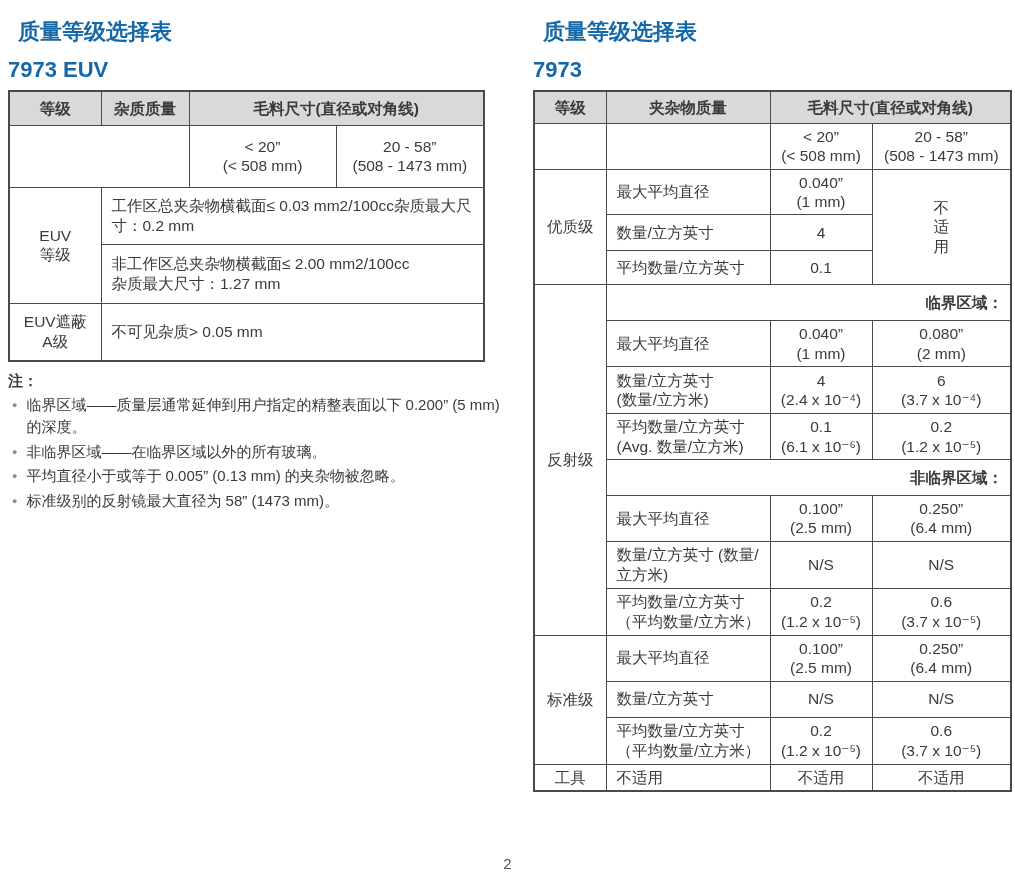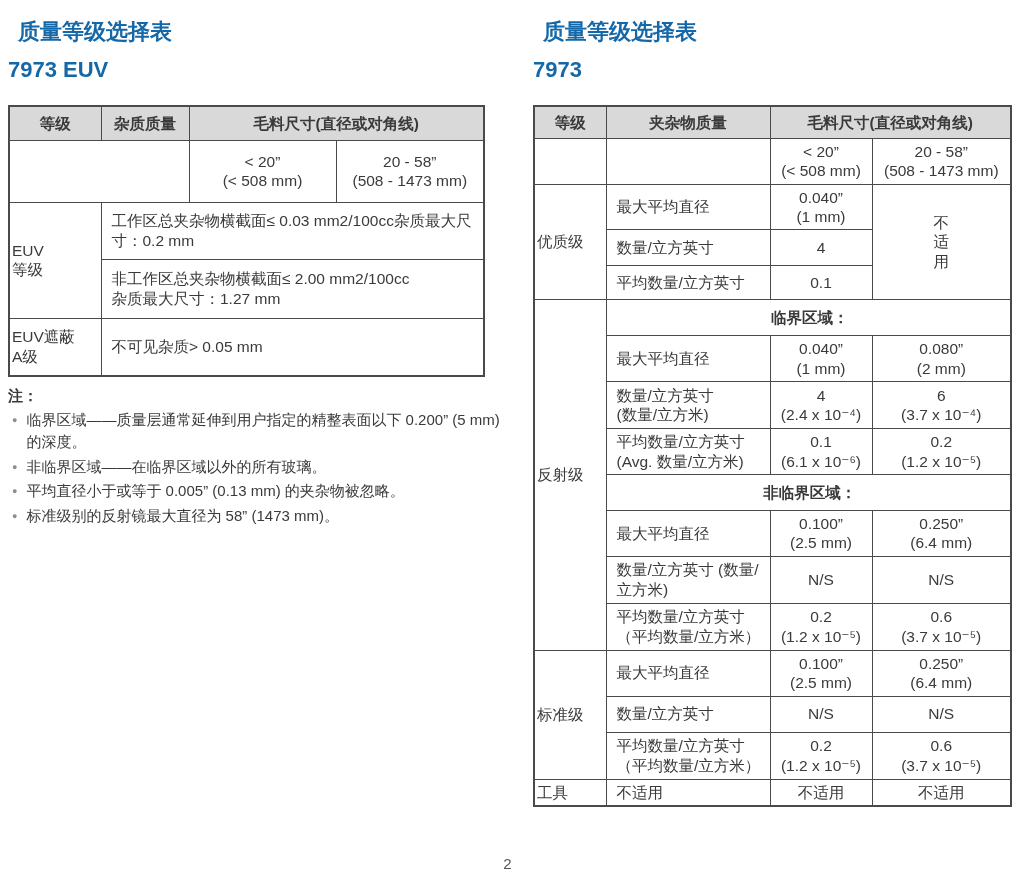--- a/index.html
+++ b/index.html
@@ -14,38 +14,38 @@
   .page-title{
     font-size:22px;font-weight:700;color:#1568a8;
     line-height:1.25;margin:10px;
   }
   .product-title{
     font-size:22px;font-weight:700;color:#1568a8;
     line-height:1.25;margin:9px 0 0 0;
   }
   table{
     border-collapse:collapse;table-layout:fixed;
-    margin-top:22px;border:2px solid #4a4a4a;
+    margin-top:7px;border:2px solid #4a4a4a;
   }
   td,th{
     border:1px solid #4a4a4a;
     font-size:15.5px;font-weight:400;
     line-height:1.25;
     padding:3px 7px;
     vertical-align:middle;
     white-space:pre-line;
     overflow:hidden;
   }
   tr.hdr th{
     background:#d9d9d9;font-weight:700;text-align:center;
   }
   .ctr{text-align:center;}
-  .grade{text-align:left;padding:3px 2px;}
+  .grade{text-align:center;padding:3px 2px;}
   .txt{text-align:left;padding-left:10px;}
-  .zone{font-weight:700;text-align:center;padding-left:10px;}
+  .zone{font-weight:700;text-align:right;padding-left:10px;}
   .tbl-left{width:477px;}
   .tbl-right{width:477px;}
   .notes{margin-top:8px;width:505px;font-size:15px;line-height:1.5;}
   .notes-label{font-weight:700;margin:0 0 1px 0;}
   .note-item{display:flex;align-items:flex-start;margin:0 0 2px 0;}
   .bullet{
     flex:0 0 auto;color:#8c8c8c;font-size:9px;
     line-height:22px;margin:0 9px 0 4px;
   }
   .note-text{flex:1 1 auto;}

